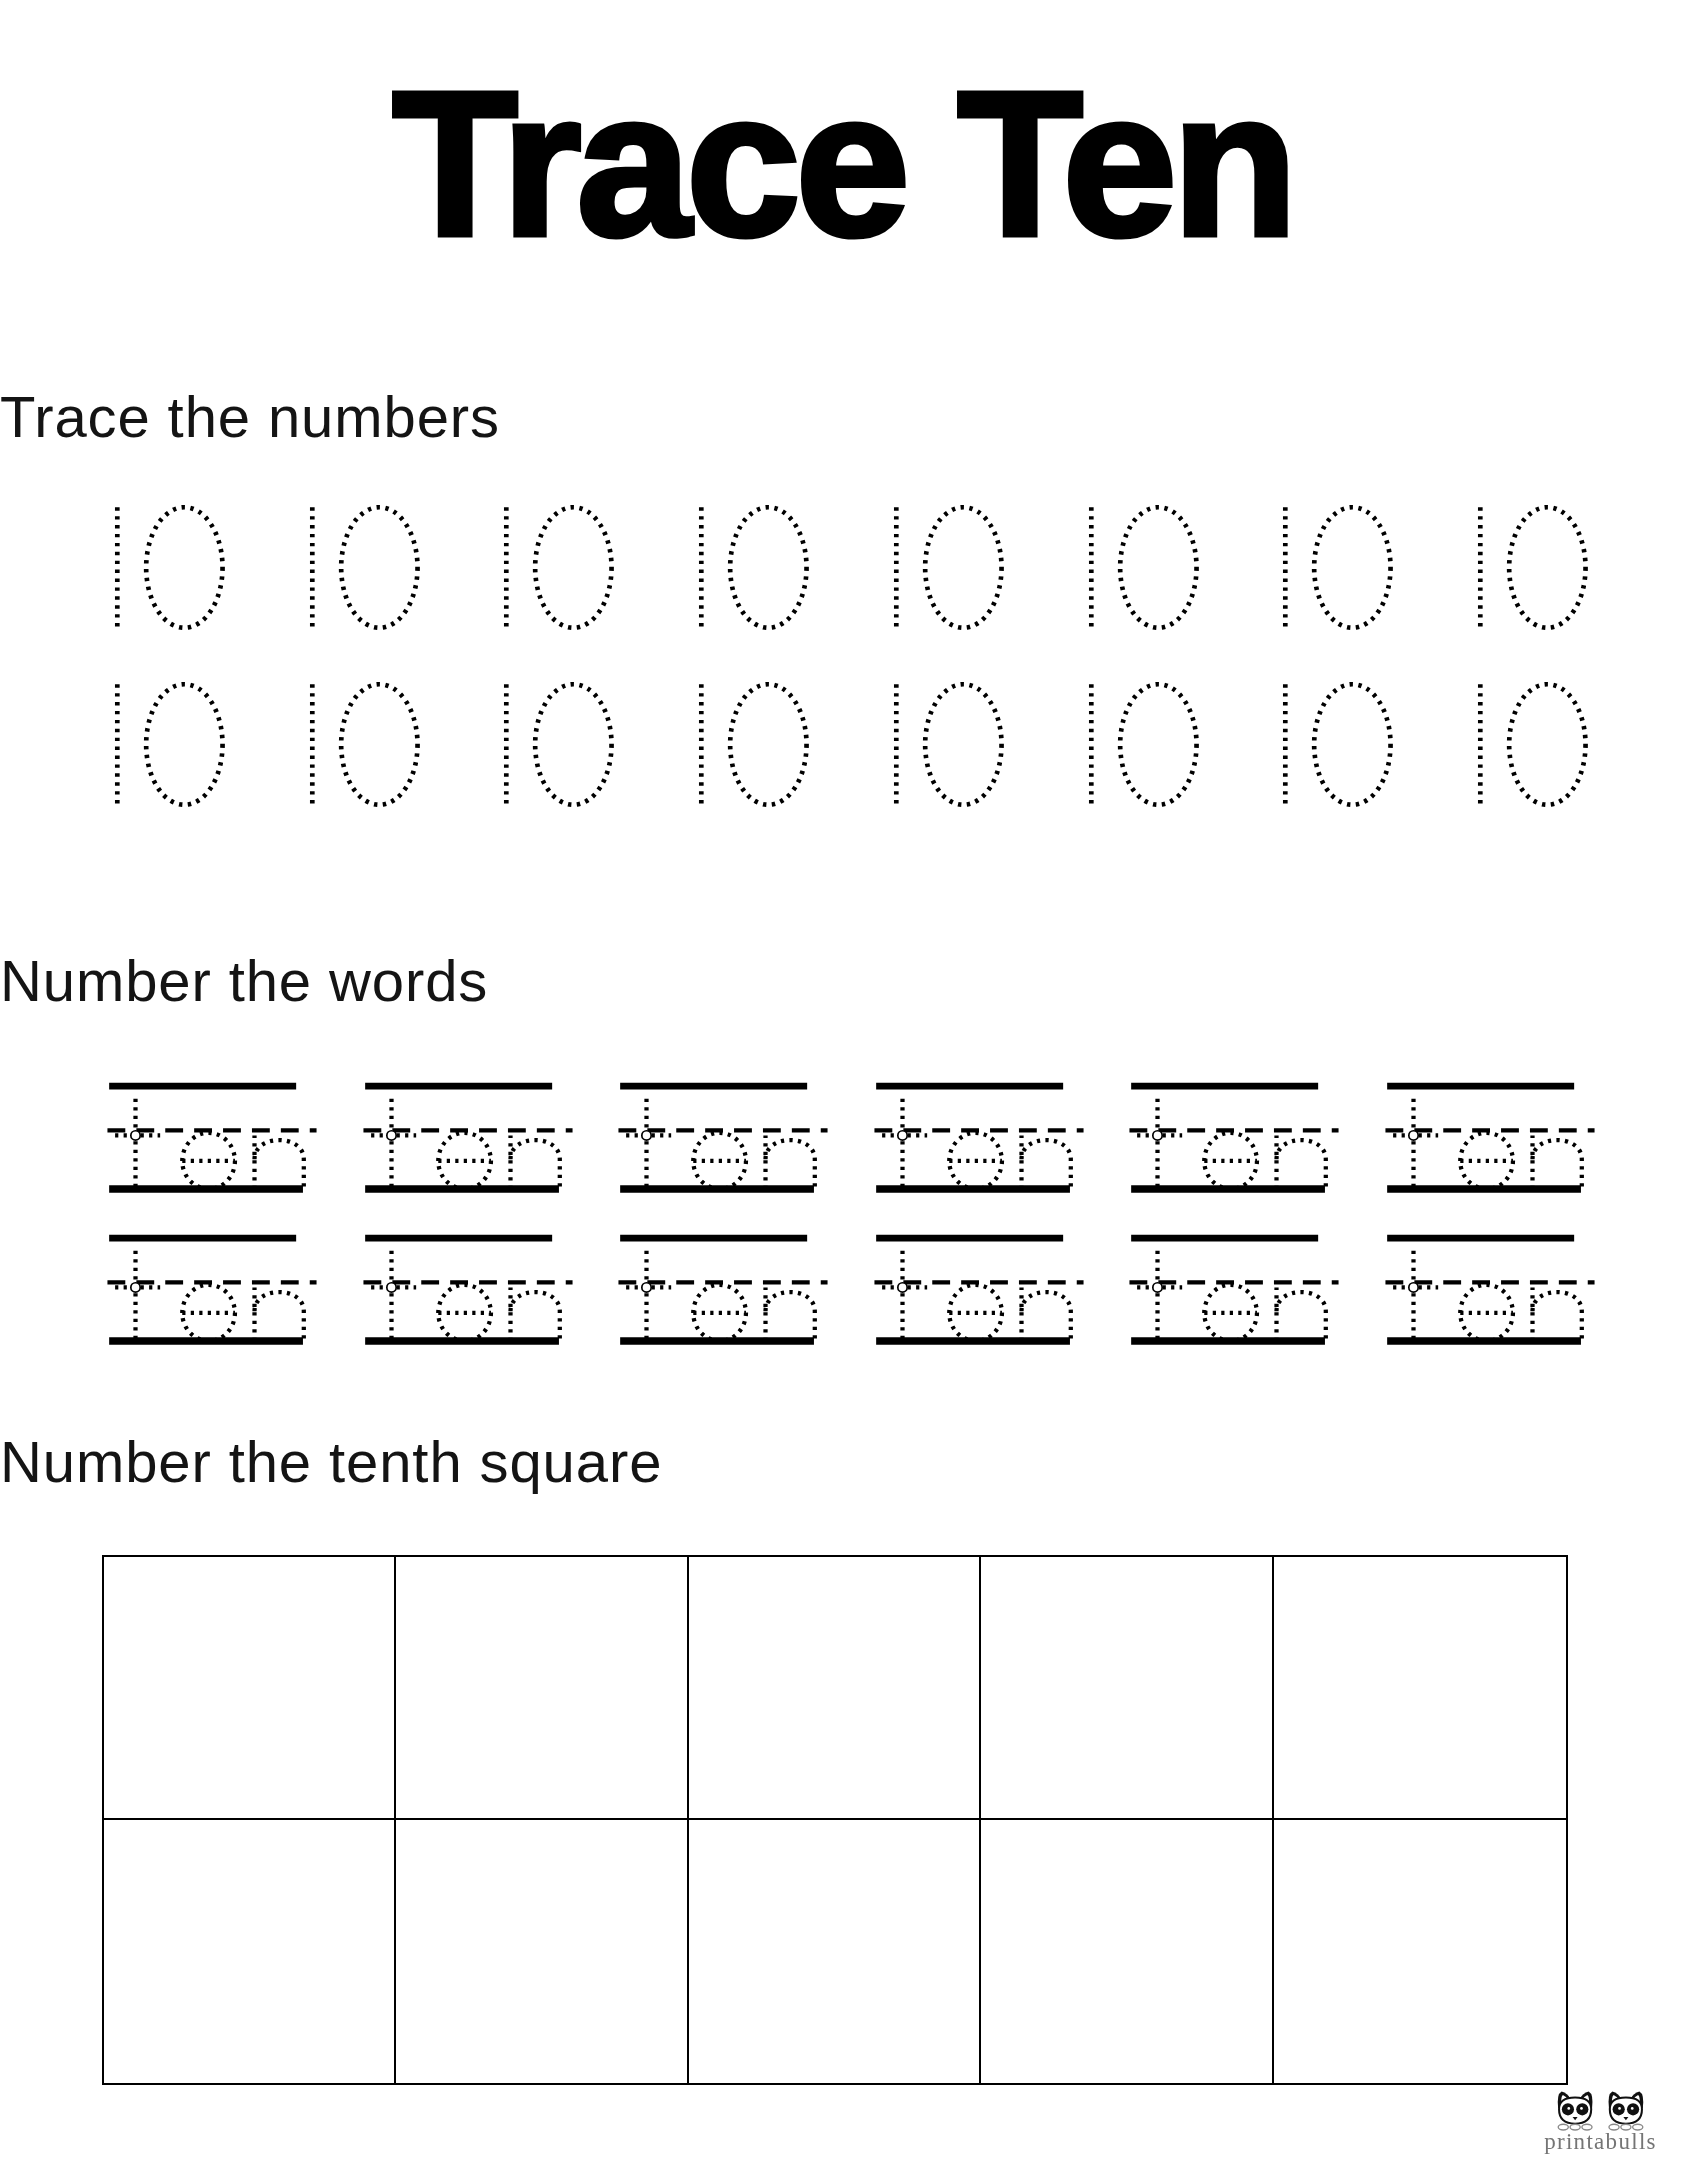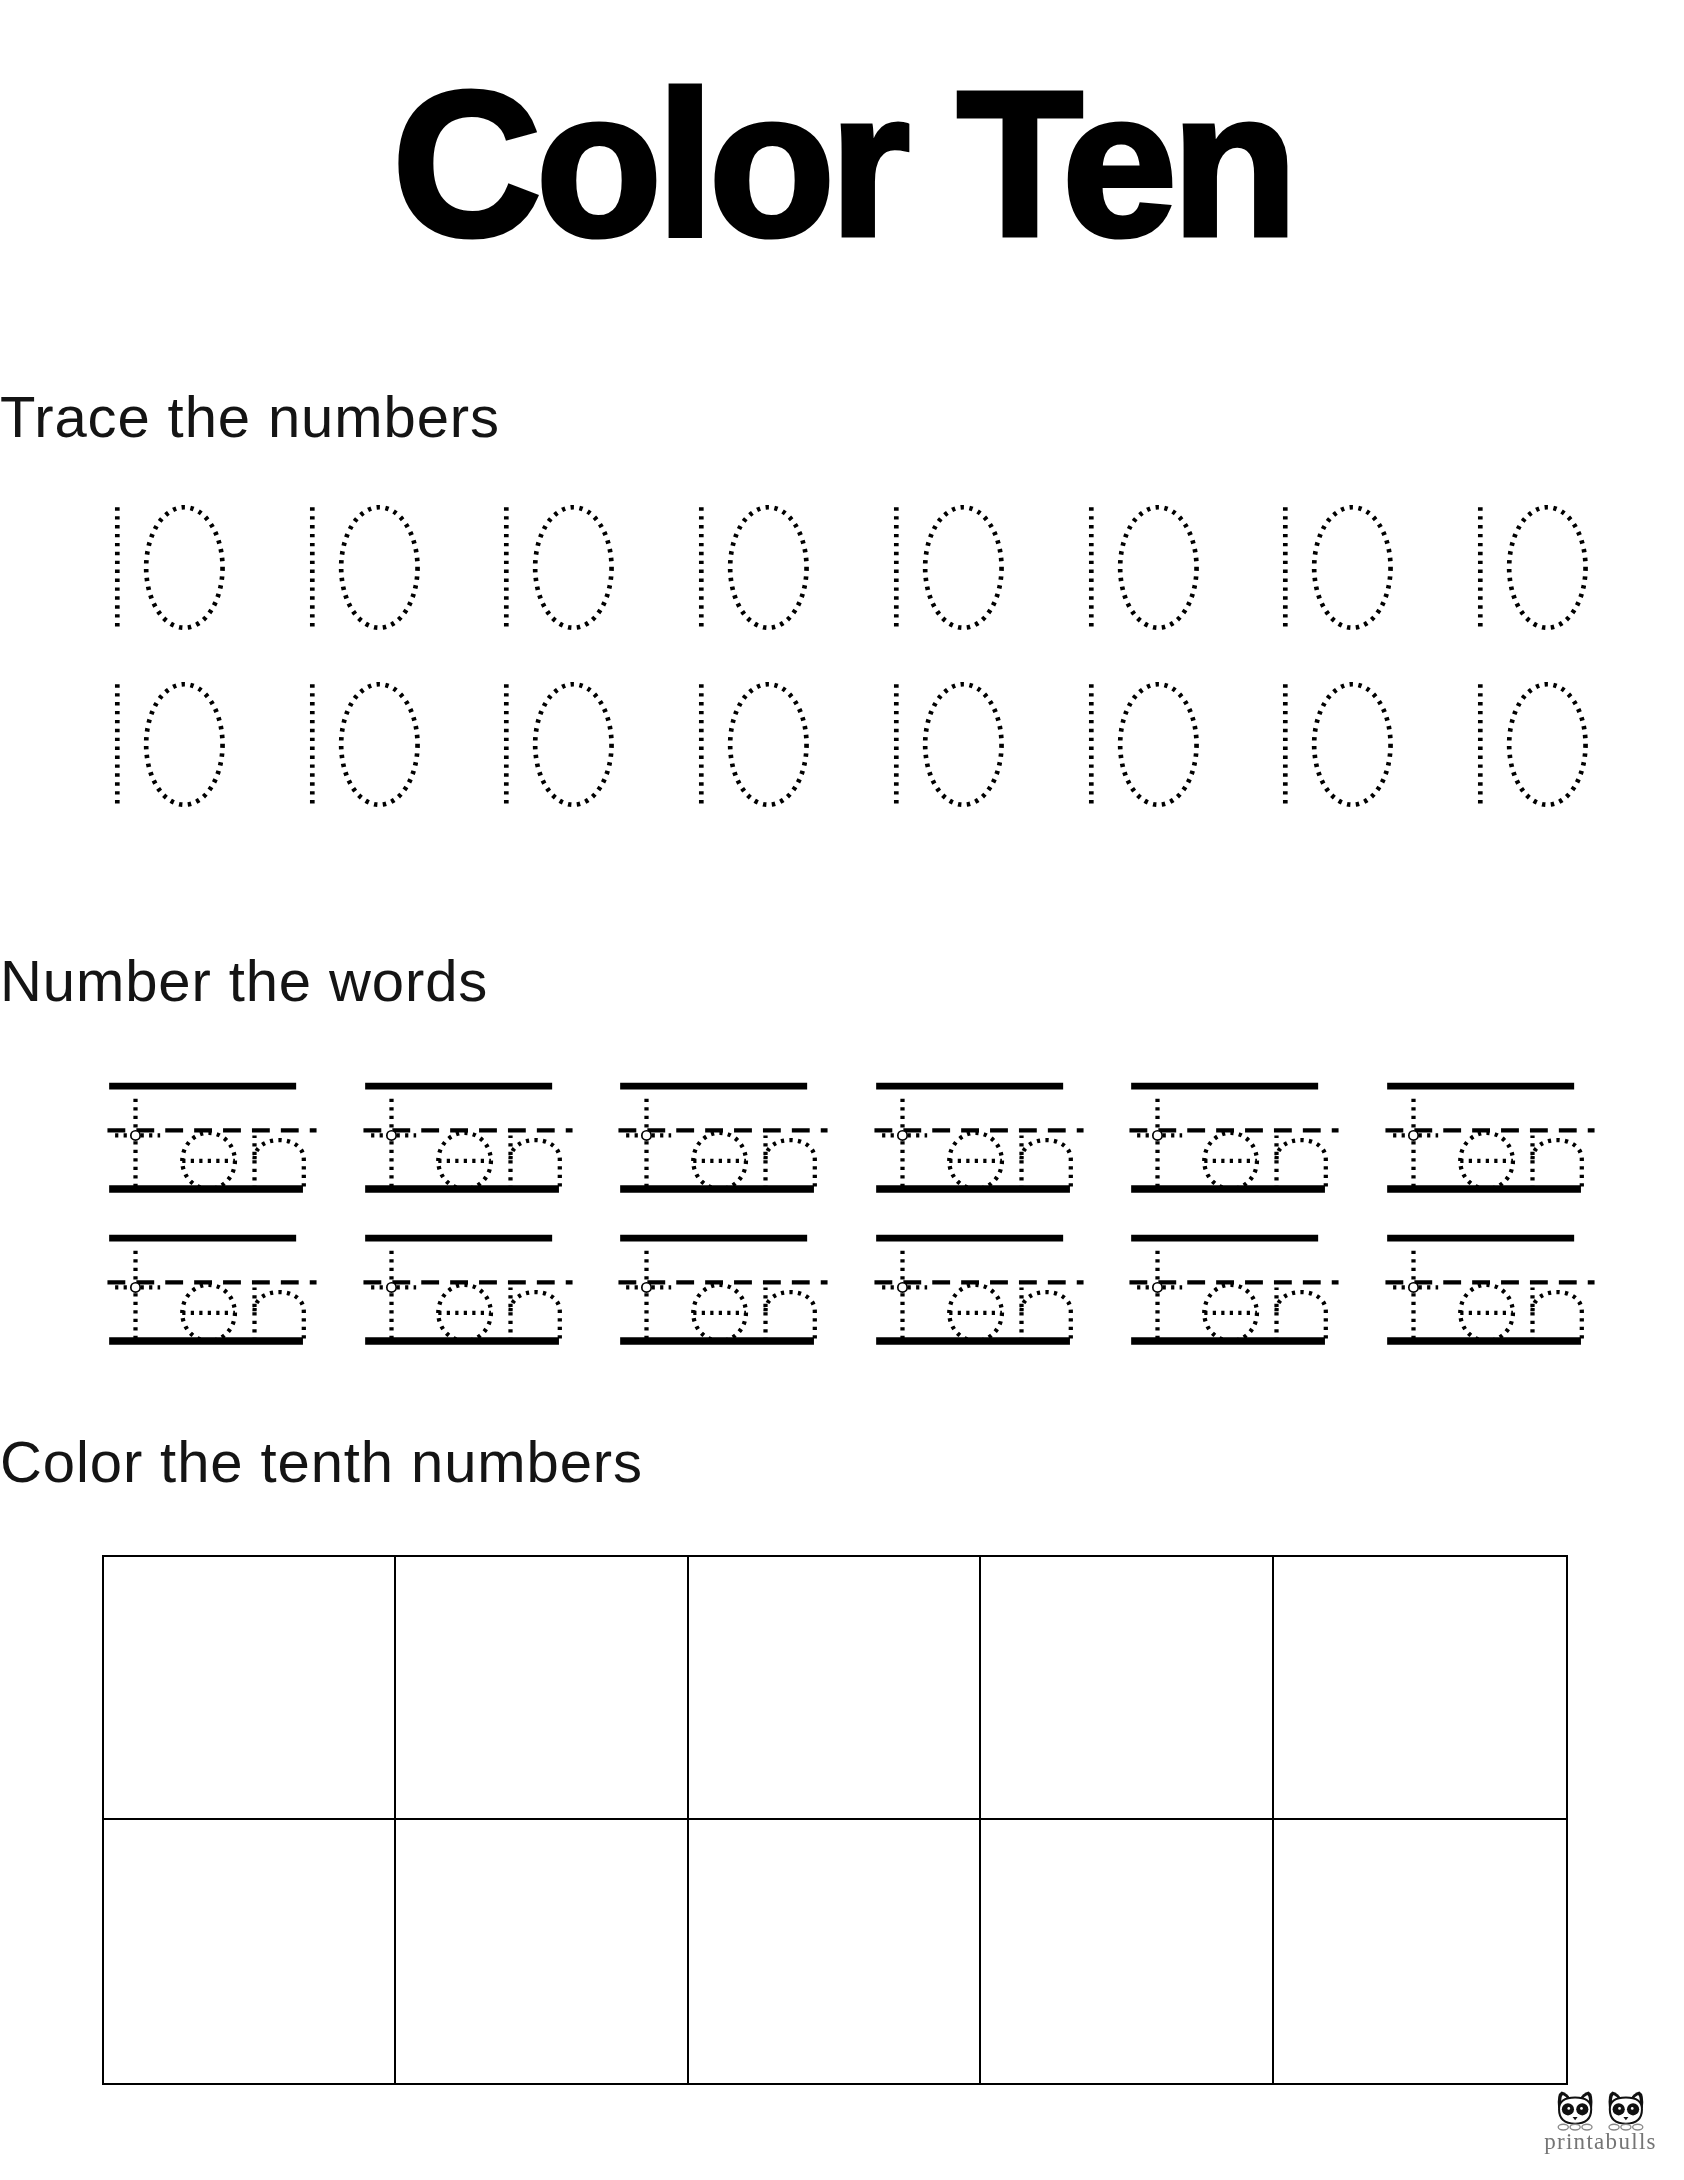--- a/index.html
+++ b/index.html
@@ -61,21 +61,21 @@
   .logo-dogs{display:block;margin:0 auto;}
   .logo-text{
     display:block;margin-top:-3.4px;
     font-size:23px;letter-spacing:1.3px;line-height:1;
     color:#757575;font-weight:400;font-family:Liberation Serif, serif;
   }
 </style>
 </head>
 <body style="background: rgb(255, 255, 255);">
 
-<div class="title">Color Ten</div>
+<div class="title">Trace Ten</div>
 
 <div class="section-heading" id="heading-numbers">Trace the numbers</div>
 <div class="num-row" id="num-row-1">
     <svg class="num-glyph" viewBox="0 0 135 152">
      <line x1="6" y1="5" x2="6" y2="148" fill="none" stroke="#000" stroke-width="5.5" stroke-dasharray="4 6.5"></line>
      <ellipse cx="85" cy="76" rx="45" ry="71" fill="none" stroke="#000" stroke-width="5.5" stroke-dasharray="4 6.5"></ellipse>
    </svg>
     <svg class="num-glyph" viewBox="0 0 135 152">
      <line x1="6" y1="5" x2="6" y2="148" fill="none" stroke="#000" stroke-width="5.5" stroke-dasharray="4 6.5"></line>
      <ellipse cx="85" cy="76" rx="45" ry="71" fill="none" stroke="#000" stroke-width="5.5" stroke-dasharray="4 6.5"></ellipse>
@@ -295,21 +295,21 @@
        <line x1="33" y1="21" x2="33" y2="127"></line>
        <line x1="9" y1="64" x2="62" y2="64"></line>
        <ellipse cx="119" cy="94" rx="31" ry="33"></ellipse>
        <line x1="88" y1="94" x2="150" y2="94"></line>
        <path d="M173,127 L173,64 M173,92 C173,62 231,62 231,92 L231,127"></path>
      </g>
      <circle cx="33" cy="64" r="5.5" fill="#fff" stroke="#000" stroke-width="2"></circle>
    </svg>
   </div>
 
-<div class="section-heading" id="heading-color">Color the tenth numbers</div>
+<div class="section-heading" id="heading-color">Number the tenth square</div>
 <div class="color-grid">
     <div class="grid-cell"></div>
     <div class="grid-cell"></div>
     <div class="grid-cell"></div>
     <div class="grid-cell"></div>
     <div class="grid-cell"></div>
     <div class="grid-cell"></div>
     <div class="grid-cell"></div>
     <div class="grid-cell"></div>
     <div class="grid-cell"></div>

